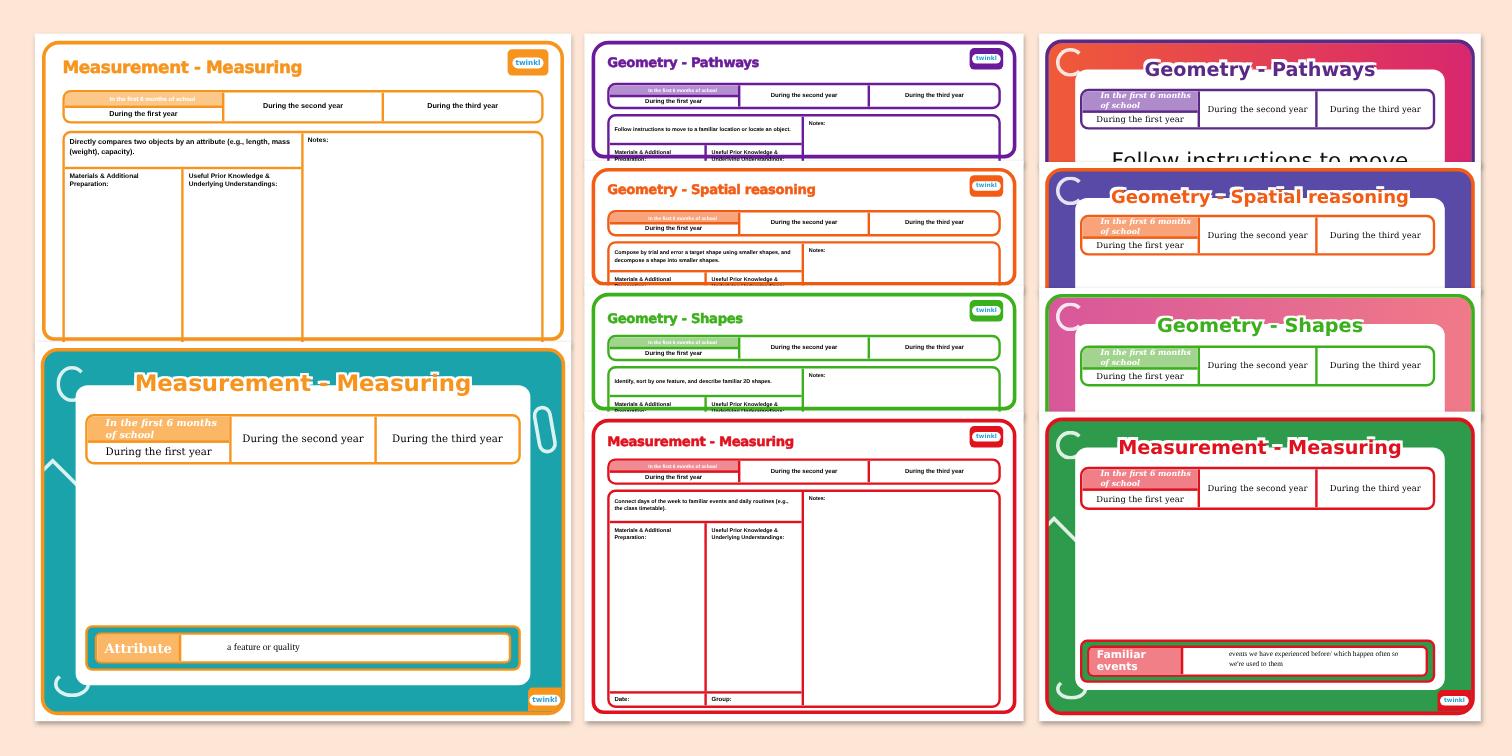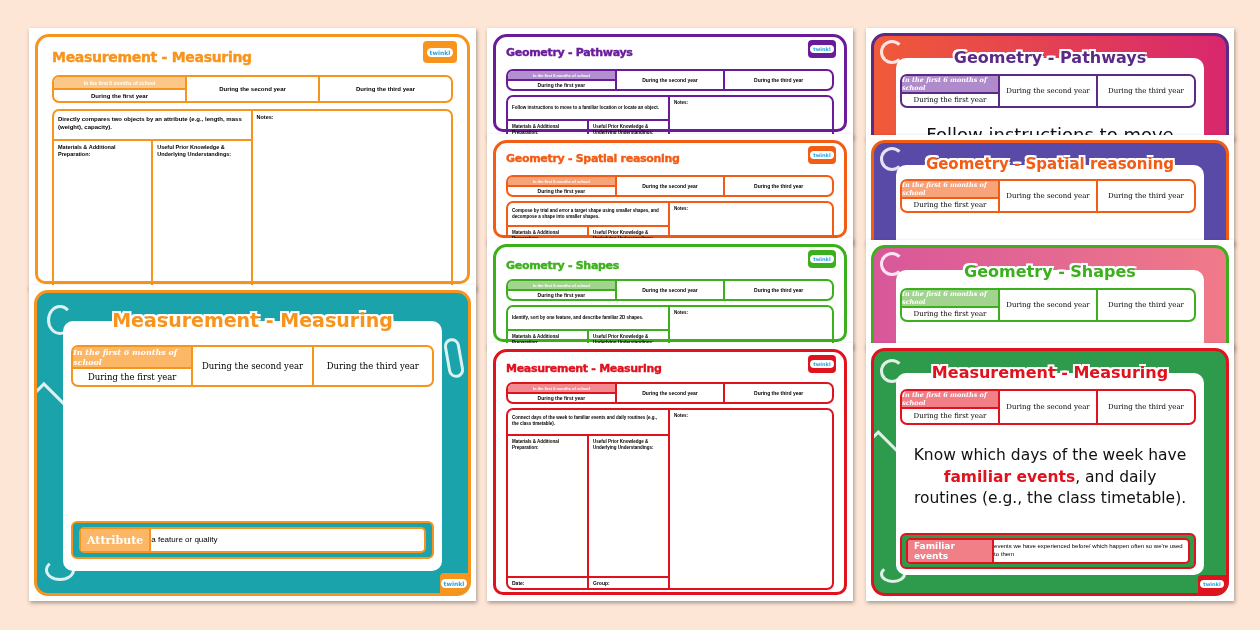--- a/index.html
+++ b/index.html
@@ -8,21 +8,21 @@
 
   .sheet { position: absolute; background: #fff; box-shadow: 1px 2px 4px rgba(0,0,0,0.35); overflow: hidden; }
 
   
   .plan { position: absolute; inset: 6px; border: 3px solid var(--c); border-radius: 14px; border-bottom-left-radius: 10px; border-bottom-right-radius: 10px; }
   .plan .ptitle { position: absolute; font-weight: bold; color: var(--c2, var(--c)); -webkit-text-stroke: 0.4px var(--c); text-shadow: 0 0 2px #fff; font-family: "DejaVu Sans", sans-serif; letter-spacing: -0.3px; }
   .plan .logo { position: absolute; background: var(--c); border-radius: 4px; display:flex; align-items:center; justify-content:center; }
   .logo .cloud { background:#fff; border-radius: 8px; color:#2aa0d8; font-weight:bold; font-size:6px; padding:1px 3px; font-family:"DejaVu Sans",sans-serif; }
   .grid3 { position: absolute; border: 2px solid var(--c); border-radius: 7px; display: flex; overflow: hidden; }
   .grid3 .c1 { flex: 1; display: flex; flex-direction: column; border-right: 2px solid var(--c); }
-  .grid3 .c1 .top { flex: 1; background: var(--lt); color:#fff; font-size:5px; font-weight:bold; display:flex; align-items:center; justify-content:center; border-bottom:2px solid var(--c); }
+  .grid3 .c1 .top { flex: 1; background: var(--lt); color:#fff; font-size:5px; font-weight:bold; display:flex; align-items:center; justify-content:center; border-bottom:2px solid var(--c);padding-left:15px; }
   .grid3 .c1 .bot { flex: 1; display:flex; align-items:center; justify-content:center; font-size:6px; font-weight:bold; }
   .grid3 .cx { flex: 1; display:flex; align-items:center; justify-content:center; font-size:6px; font-weight:bold; }
   .grid3 .cx + .cx { border-left: 2px solid var(--c); }
   .body { position: absolute; border: 2px solid var(--c); border-radius: 7px; overflow: hidden; display:flex; }
   .body .left { width: 50%; display:flex; flex-direction:column; border-right:2px solid var(--c); }
   .body .obj { font-size:5.5px; font-weight:bold; padding:4px 4px; border-bottom:2px solid var(--c); line-height:1.35; }
   .body .mats { flex:1; display:flex; }
   .body .mats > div { flex:1; font-size:5.5px; font-weight:bold; padding:3px 4px; line-height:1.35; }
   .body .mats > div + div { border-left:2px solid var(--c); }
   .body .notes { flex:1; font-size:5.5px; font-weight:bold; padding:3px 4px; }
@@ -35,21 +35,21 @@
   .poster .deco { position: absolute; border: 3px solid rgba(255,255,255,0.85); border-radius: 10px; }
   .poster .panel { position: absolute; background: #fff; border-radius: 10px; }
   .poster .ptitle { position: absolute; left: 0; right: 0; text-align: center; font-weight: bold; color: var(--c); font-family: "DejaVu Sans", sans-serif; text-shadow: -2px -2px 0 #fff, 2px -2px 0 #fff, -2px 2px 0 #fff, 2px 2px 0 #fff, 0 2px 0 #fff, 0 -2px 0 #fff; z-index: 2; }
   .poster .grid3 .c1 .top { font-size: 8px; font-family:"DejaVu Serif",serif; font-style:italic; }
   .poster .grid3 .c1 .bot, .poster .grid3 .cx { font-size: 8.5px; font-weight: normal; font-family:"DejaVu Serif",serif; }
   .poster .statement { position: absolute; text-align: center; font-family: "DejaVu Sans", sans-serif; color: #111; }
   .poster .statement .hl { color: var(--hl); font-weight: bold; }
   .poster .vocab { position: absolute; background: var(--bg); border: 2px solid var(--c); border-radius: 6px; padding: 4px 6px; }
   .poster .vocab .inner { background:#fff; border:2px solid var(--c); border-radius: 5px; height:100%; display:flex; align-items:center; overflow:hidden; }
   .poster .vocab .term { background: var(--lt); color:#fff; font-weight:bold; font-family:"DejaVu Serif",serif; height:100%; display:flex; align-items:center; padding:0 6px; border-right:2px solid var(--c); }
-  .poster .vocab .def { font-family:Liberation Sans, sans-serif; font-size:8px; padding:0 0; line-height:1.3; }
+  .poster .vocab .def { font-family:Liberation Serif, serif; font-size:8px; padding:0 10px; line-height:1.3;margin-left:28px; }
   .poster .logo { position:absolute; background: var(--c); border-radius: 4px 0 0 0; display:flex; align-items:center; justify-content:center; }
 </style>
 </head>
 <body>
 
 <div class="sheet" style="left:29px;top:28px;width:447px;height:262px;--c:#f7941d;--lt:#fbc889;">
   <div class="plan">
     <div class="ptitle" style="left:14px;top:12px;font-size:14px;">Measurement - Measuring</div>
     <div class="logo" style="right:10px;top:4px;width:34px;height:22px;">
         <span class="cloud">twinkl</span>
@@ -272,23 +272,20 @@
     <div class="panel" style="left:22px;top:22px;right:22px;bottom:18px;"></div>
     <div class="ptitle" style="top:12px;font-size:16px;">Measurement - Measuring</div>
     <div class="grid3" style="left:26px;top:38px;right:30px;height:36px;">
       <div class="c1">
           <div class="top" style="font-size:6.5px;">In the first 6 months of school</div>
           <div class="bot" style="font-size:7px;">During the first year</div>
         </div>
       <div class="cx" style="font-size:7px;">During the second year</div>
       <div class="cx" style="font-size:7px;">During the third year</div>
     </div>
-    <div class="statement" style="left:36px;right:36px;top:94px;font-size:15.5px;line-height:1.4;">
-      <span>Know which days of the week have </span><span class="hl">familiar events</span><span>, and daily routines (e.g., the class timetable).</span>
-    </div>
     <div class="vocab" style="left:26px;right:30px;top:182px;height:36px;padding:3px 4px;">
       <div class="inner">
         <div class="term" style="font-size:9px;font-family:'DejaVu Sans',sans-serif;">Familiar events</div>
         <div class="def" style="font-size:6px;">events we have experienced before/ which happen often so we're used to them</div>
       </div>
     </div>
     <div class="logo" style="right:0;bottom:0;width:28px;height:18px;">
         <span class="cloud" style="font-size:5px;">twinkl</span>
       </div>
   </div>

